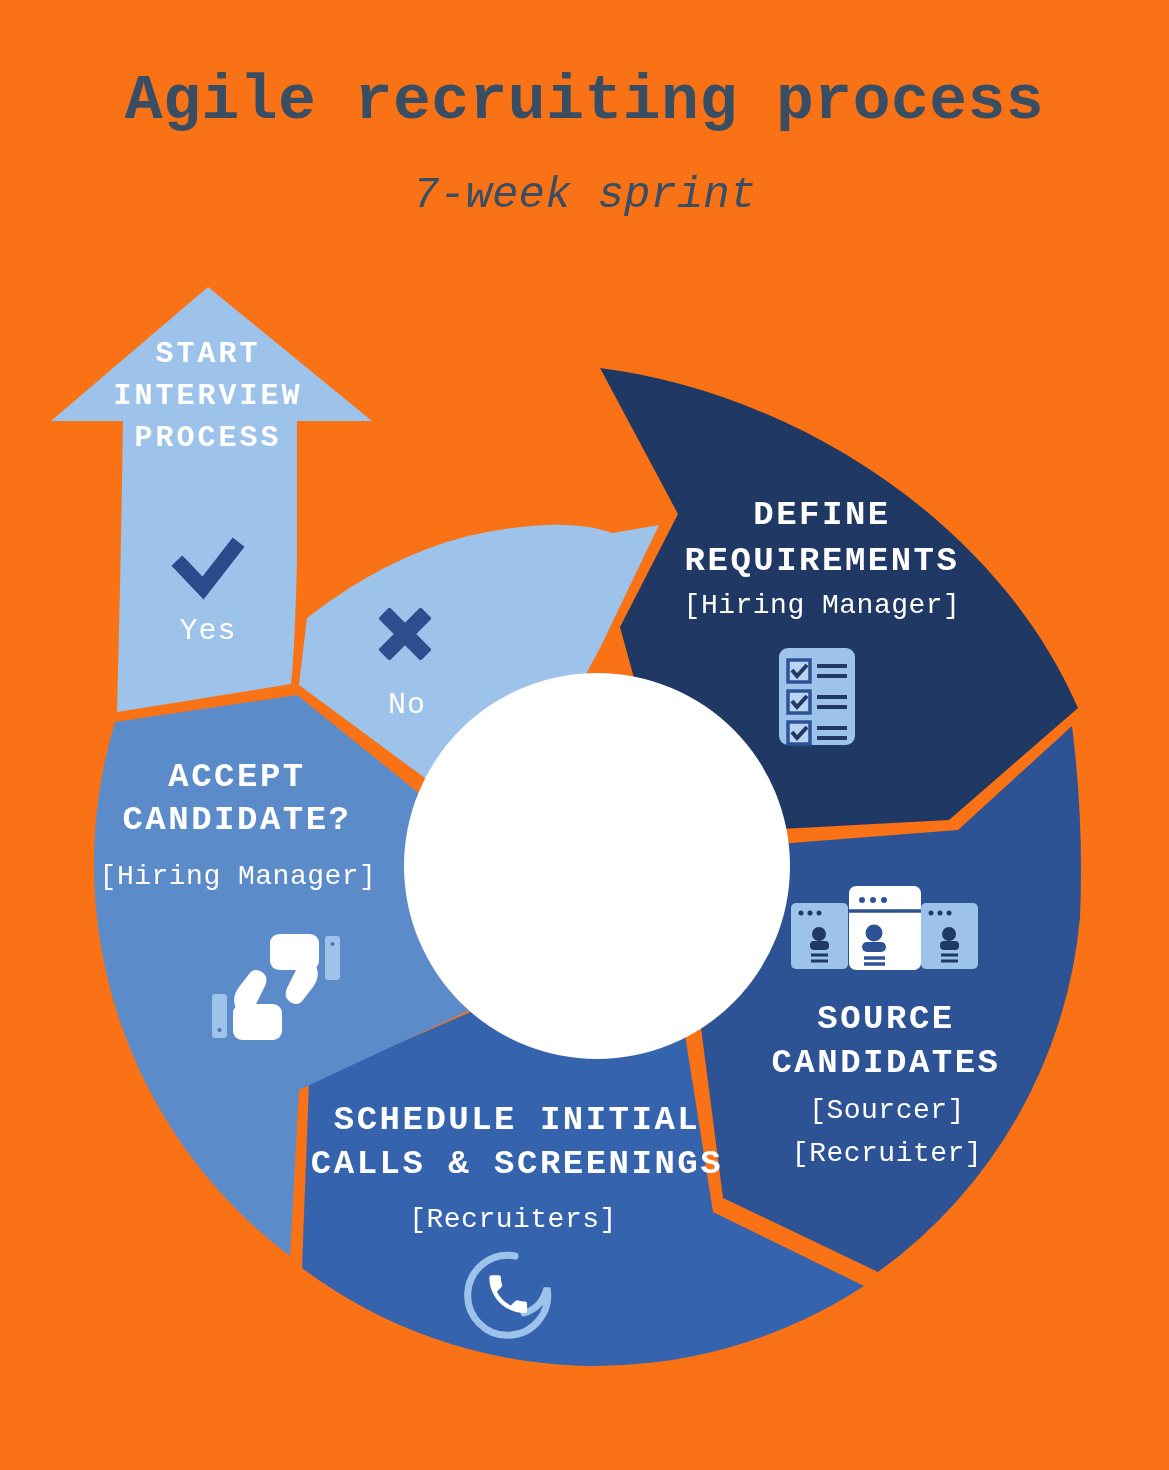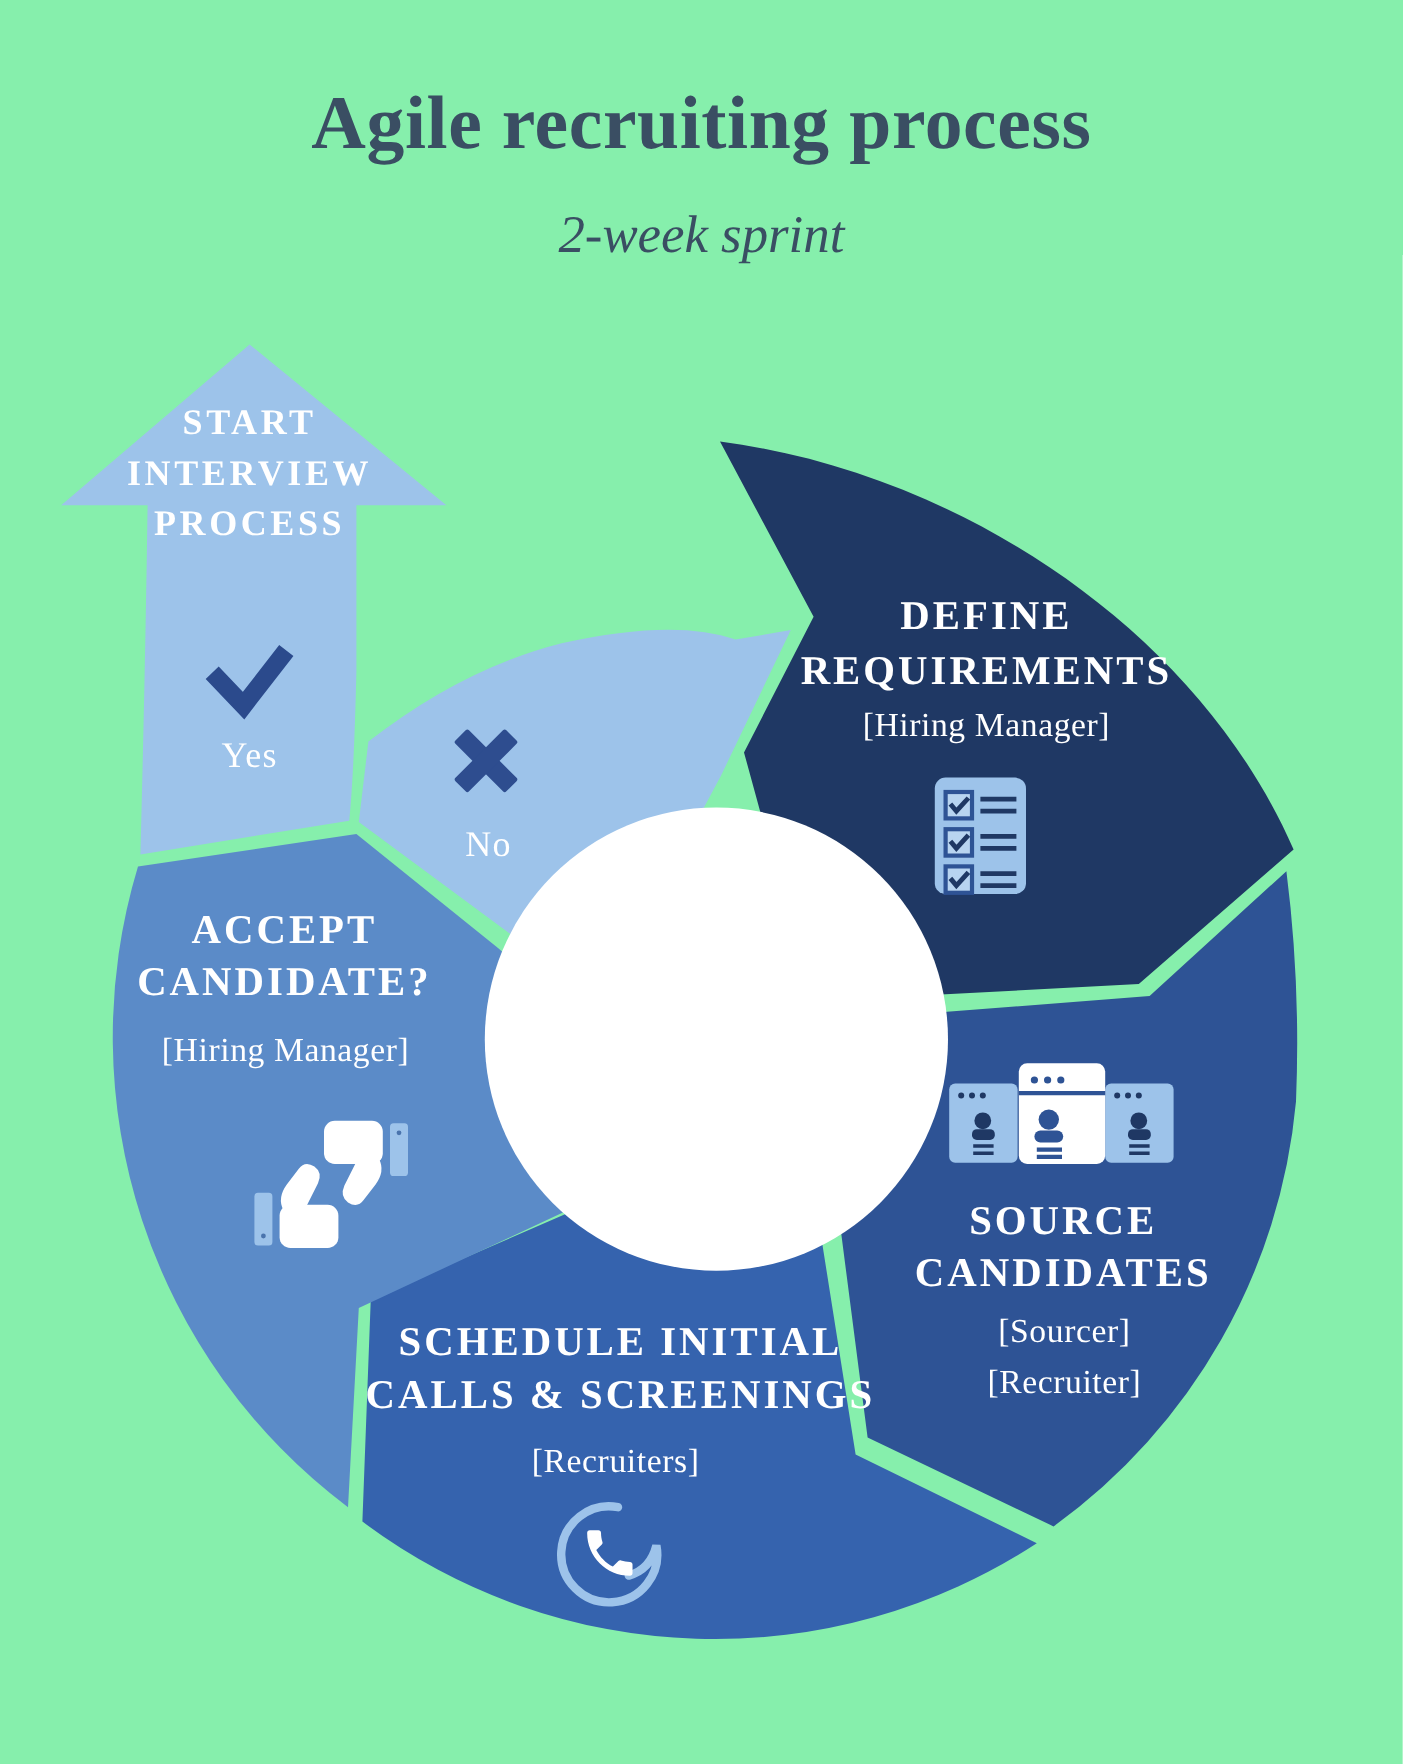--- a/index.html
+++ b/index.html
@@ -1,20 +1,20 @@
 <!DOCTYPE html>
 <html><head>
 <meta charset="utf-8">
 <style>
   html,body{margin:0;padding:0;background:#ffffff;}
   .canvas{
     position:relative;
     width:1169px;height:1470px;
-    background:#86efac;
-    font-family:Liberation Serif, serif;
+    background:#f97316;
+    font-family:Liberation Mono, monospace;
     overflow:hidden;
   }
   .page-title{
     position:absolute;top:66px;left:0;width:100%;
     text-align:center;
     font-size:63px;font-weight:700;
     color:#3A4E63;letter-spacing:0.5px;
   }
   .page-subtitle{
     position:absolute;top:170px;left:0;width:100%;
@@ -28,21 +28,21 @@
   .yn-label{fill:#ffffff;font-size:30px;font-weight:400;letter-spacing:1px;}
   .arrow-label{fill:#ffffff;font-size:30px;font-weight:700;letter-spacing:3px;}
   text{text-anchor:middle;}
 </style>
 </head>
 <body>
 
 <div class="canvas">
 
   <div class="page-title">Agile recruiting process</div>
-  <div class="page-subtitle">2-week sprint</div>
+  <div class="page-subtitle">7-week sprint</div>
 
   <svg width="1169" height="1470" viewBox="0 0 1169 1470">
 
     <path d="M 299,685 L 307,618 Q 385,557 468,536 Q 562,515 613,533 L 659,525 L 601,646 L 540,760 L 452,798 Z" fill="#9DC3EA"></path>
 
     <path d="M 600,368 C 790,392 995,518 1078,708 L 949,820 L 760,830 L 640,700 L 620,627 L 678,514 Z" fill="#1F3864"></path>
 
     <path d="M 1072,726 Q 1084,820 1080,918 A 492,492 0 0 1 878,1272 L 723,1198 L 700,1020 L 745,880 L 765,845 L 958,830 Z" fill="#2E5395"></path>
 
     <path d="M 864,1286 A 490,490 0 0 1 302,1268 L 309,1082 L 480,1008 L 620,1045 L 685,1035 L 713,1212 Z" fill="#3563AE"></path>

